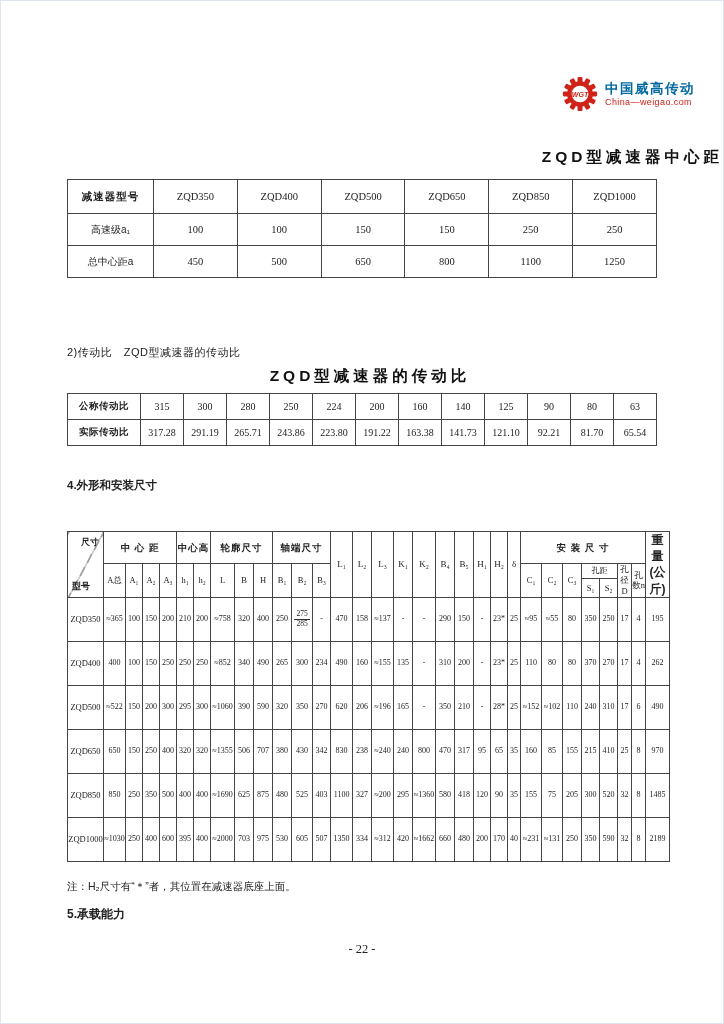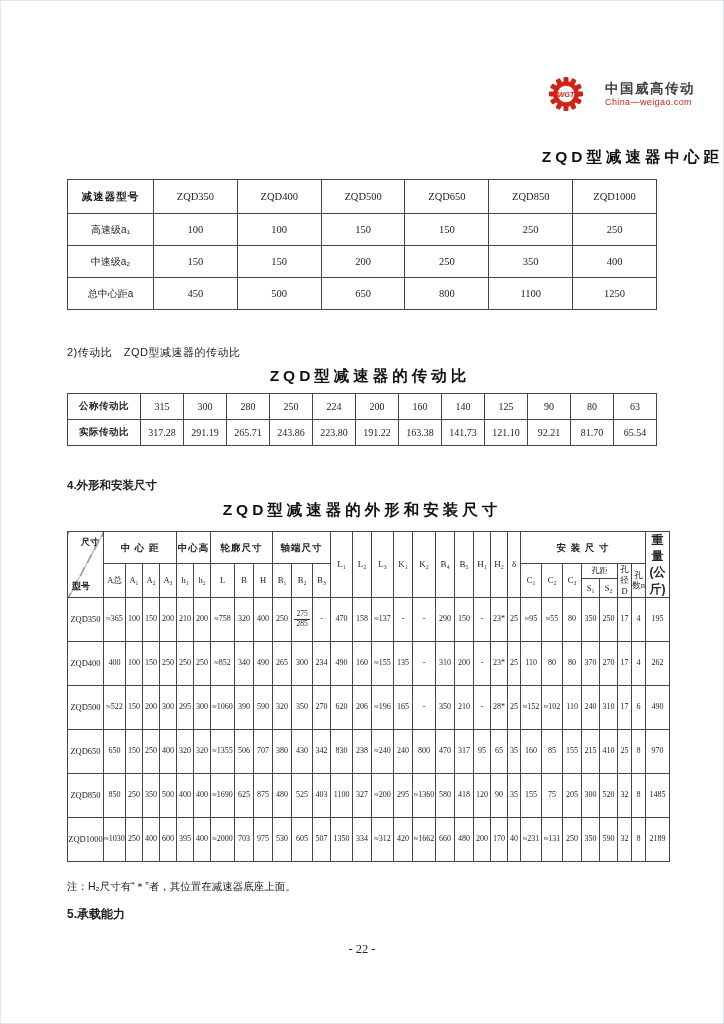--- a/index.html
+++ b/index.html
@@ -3,21 +3,21 @@
 <meta charset="utf-8">
 <style>
   html,body{margin:0;padding:0;background:#9aa0a6;}
   .page{
     position:relative;width:724px;height:1024px;margin:0 auto;
     background:#ffffff;border:1px solid #dfe5ee;box-sizing:border-box;
     font-family:"Liberation Sans","DejaVu Sans",sans-serif;color:#1a1a1a;
     overflow:hidden;
   }
   
-  .logo{position:absolute;top:74px;right:28px;display:flex;align-items:center;gap:20px;}
+  .logo{position:absolute;top:74px;right:28px;display:flex;align-items:center;gap:6px;}
   .logo .gear{width:38px;height:38px;flex:0 0 auto;}
   .logo .brand{display:flex;flex-direction:column;line-height:1.15;}
   .brand-cn{font-size:13.5px;font-weight:bold;letter-spacing:1.5px;}
   .brand-url{font-size:9px;font-weight:normal;letter-spacing:.4px;}
   
   .tbl-title{position:absolute;left:0;width:100%;text-align:center;
     font-size:15.5px;font-weight:bold;letter-spacing:4px;color:#111;}
   #title1{top:146px;text-align:right;}
   #title2{top:365px;padding-left:8px;}
   #title3{top:499px;}
@@ -81,21 +81,21 @@
           <rect x="17.4" y="2" width="5.2" height="7" rx="1.2" transform="rotate(240 20 20)"></rect>
           <rect x="17.4" y="2" width="5.2" height="7" rx="1.2" transform="rotate(270 20 20)"></rect>
           <rect x="17.4" y="2" width="5.2" height="7" rx="1.2" transform="rotate(300 20 20)"></rect>
           <rect x="17.4" y="2" width="5.2" height="7" rx="1.2" transform="rotate(330 20 20)"></rect>
         </g>
       <circle cx="20" cy="20" r="13.5" fill="#cf2318"></circle>
       <circle cx="20" cy="20" r="8.8" fill="#ffffff"></circle>
       <text x="20" y="23" text-anchor="middle" font-size="7.5" font-weight="bold" font-style="italic" fill="#cf2318" font-family="Liberation Sans, sans-serif">WGT</text>
     </svg>
     <div class="brand">
-      <span class="brand-cn" style="color: #404040;">中国威高传动</span>
+      <span class="brand-cn" style="color: #0369a1;">中国威高传动</span>
       <span class="brand-url" style="color: rgb(207, 35, 24);">China—weigao.com</span>
     </div>
   </div>
 
   <div class="tbl-title" id="title1">ZQD型减速器中心距</div>
   <div class="twrap" id="t1wrap">
     <table id="t1">
       <tbody id="t1body">
           <tr>
             <th class="hlab" style="width:85px">减速器型号</th>
@@ -107,29 +107,20 @@
             <th class="num">ZQD1000</th>
           </tr>
           <tr>
             <td class="rowlab">高速级a₁</td>
             <td class="num">100</td>
             <td class="num">100</td>
             <td class="num">150</td>
             <td class="num">150</td>
             <td class="num">250</td>
             <td class="num">250</td>
-          </tr>
-          <tr>
-            <td class="rowlab">中速级a₂</td>
-            <td class="num">150</td>
-            <td class="num">150</td>
-            <td class="num">200</td>
-            <td class="num">250</td>
-            <td class="num">350</td>
-            <td class="num">400</td>
           </tr>
           <tr>
             <td class="rowlab">总中心距a</td>
             <td class="num">450</td>
             <td class="num">500</td>
             <td class="num">650</td>
             <td class="num">800</td>
             <td class="num">1100</td>
             <td class="num">1250</td>
           </tr>
@@ -170,21 +161,20 @@
             <td class="num">121.10</td>
             <td class="num">92.21</td>
             <td class="num">81.70</td>
             <td class="num">65.54</td>
           </tr>
         </tbody>
     </table>
   </div>
 
   <div class="body-text" id="heading4">4.外形和安装尺寸</div>
-  <div class="tbl-title" id="title3">ZQD型减速器的外形和安装尺寸</div>
   <div class="twrap" id="t3wrap">
     <table id="t3">
       <colgroup id="t3cols">
           <col style="width: 36px;">
           <col style="width: 22px;">
           <col style="width: 17px;">
           <col style="width: 17px;">
           <col style="width: 17px;">
           <col style="width: 17px;">
           <col style="width: 17px;">

